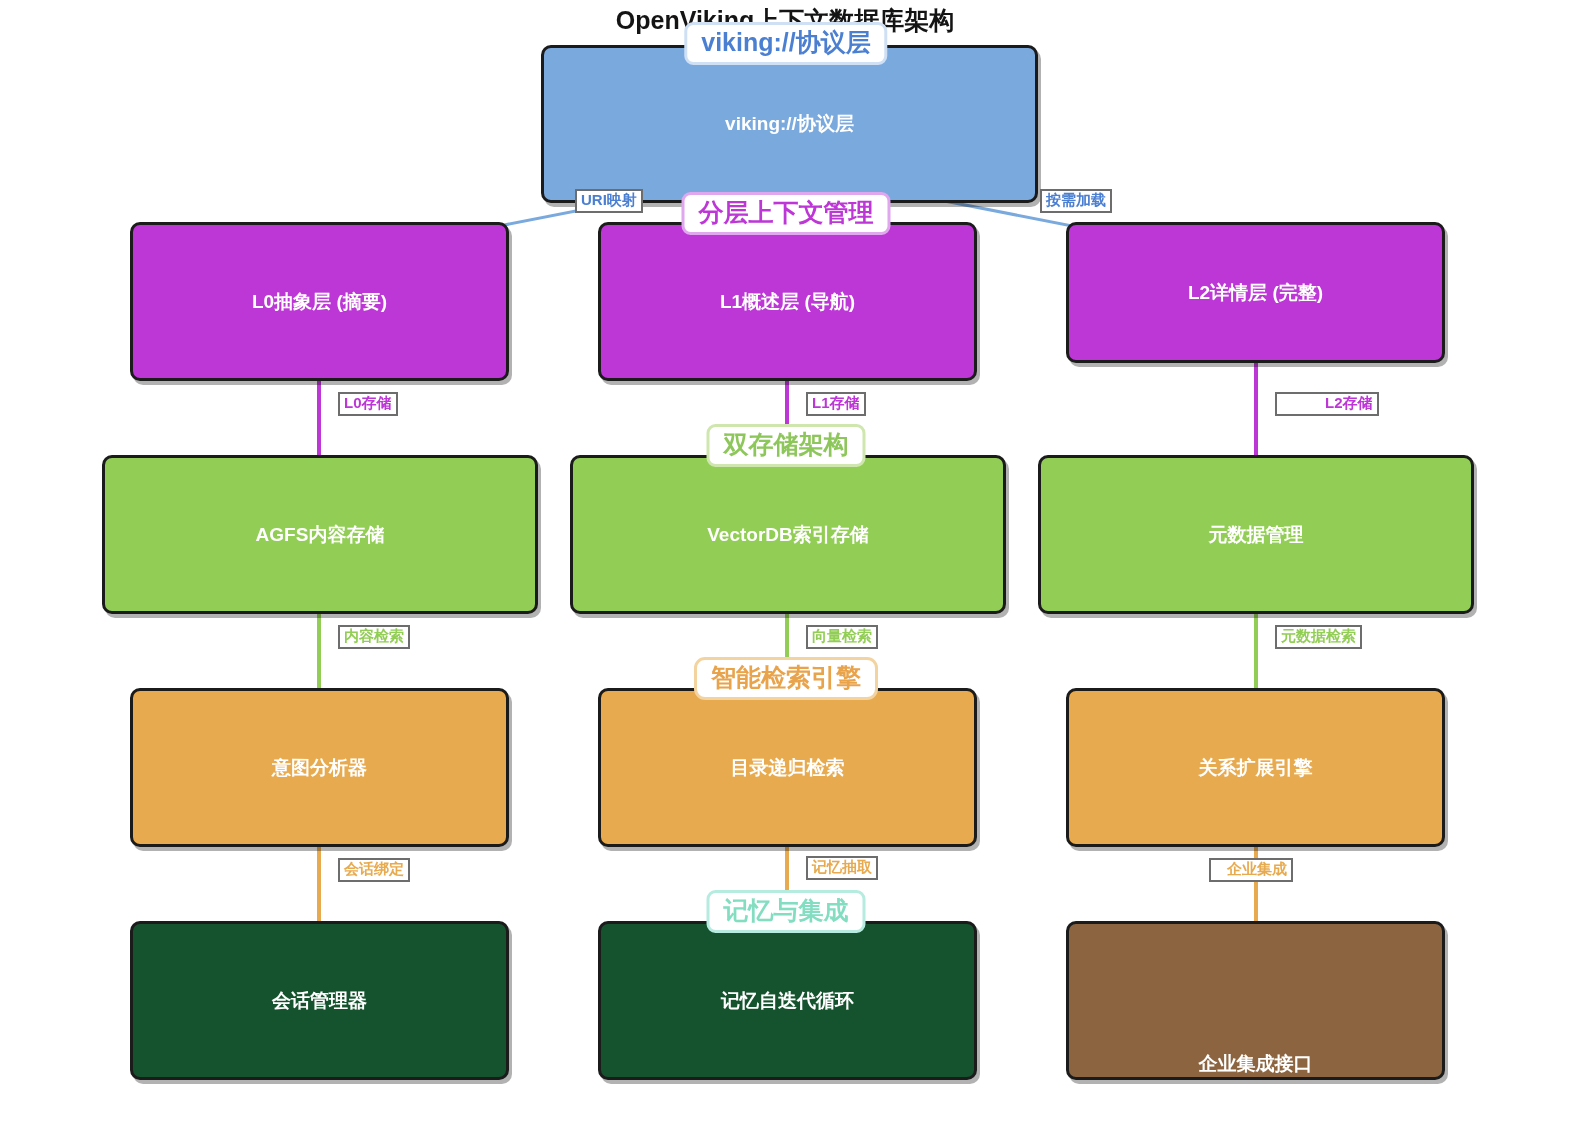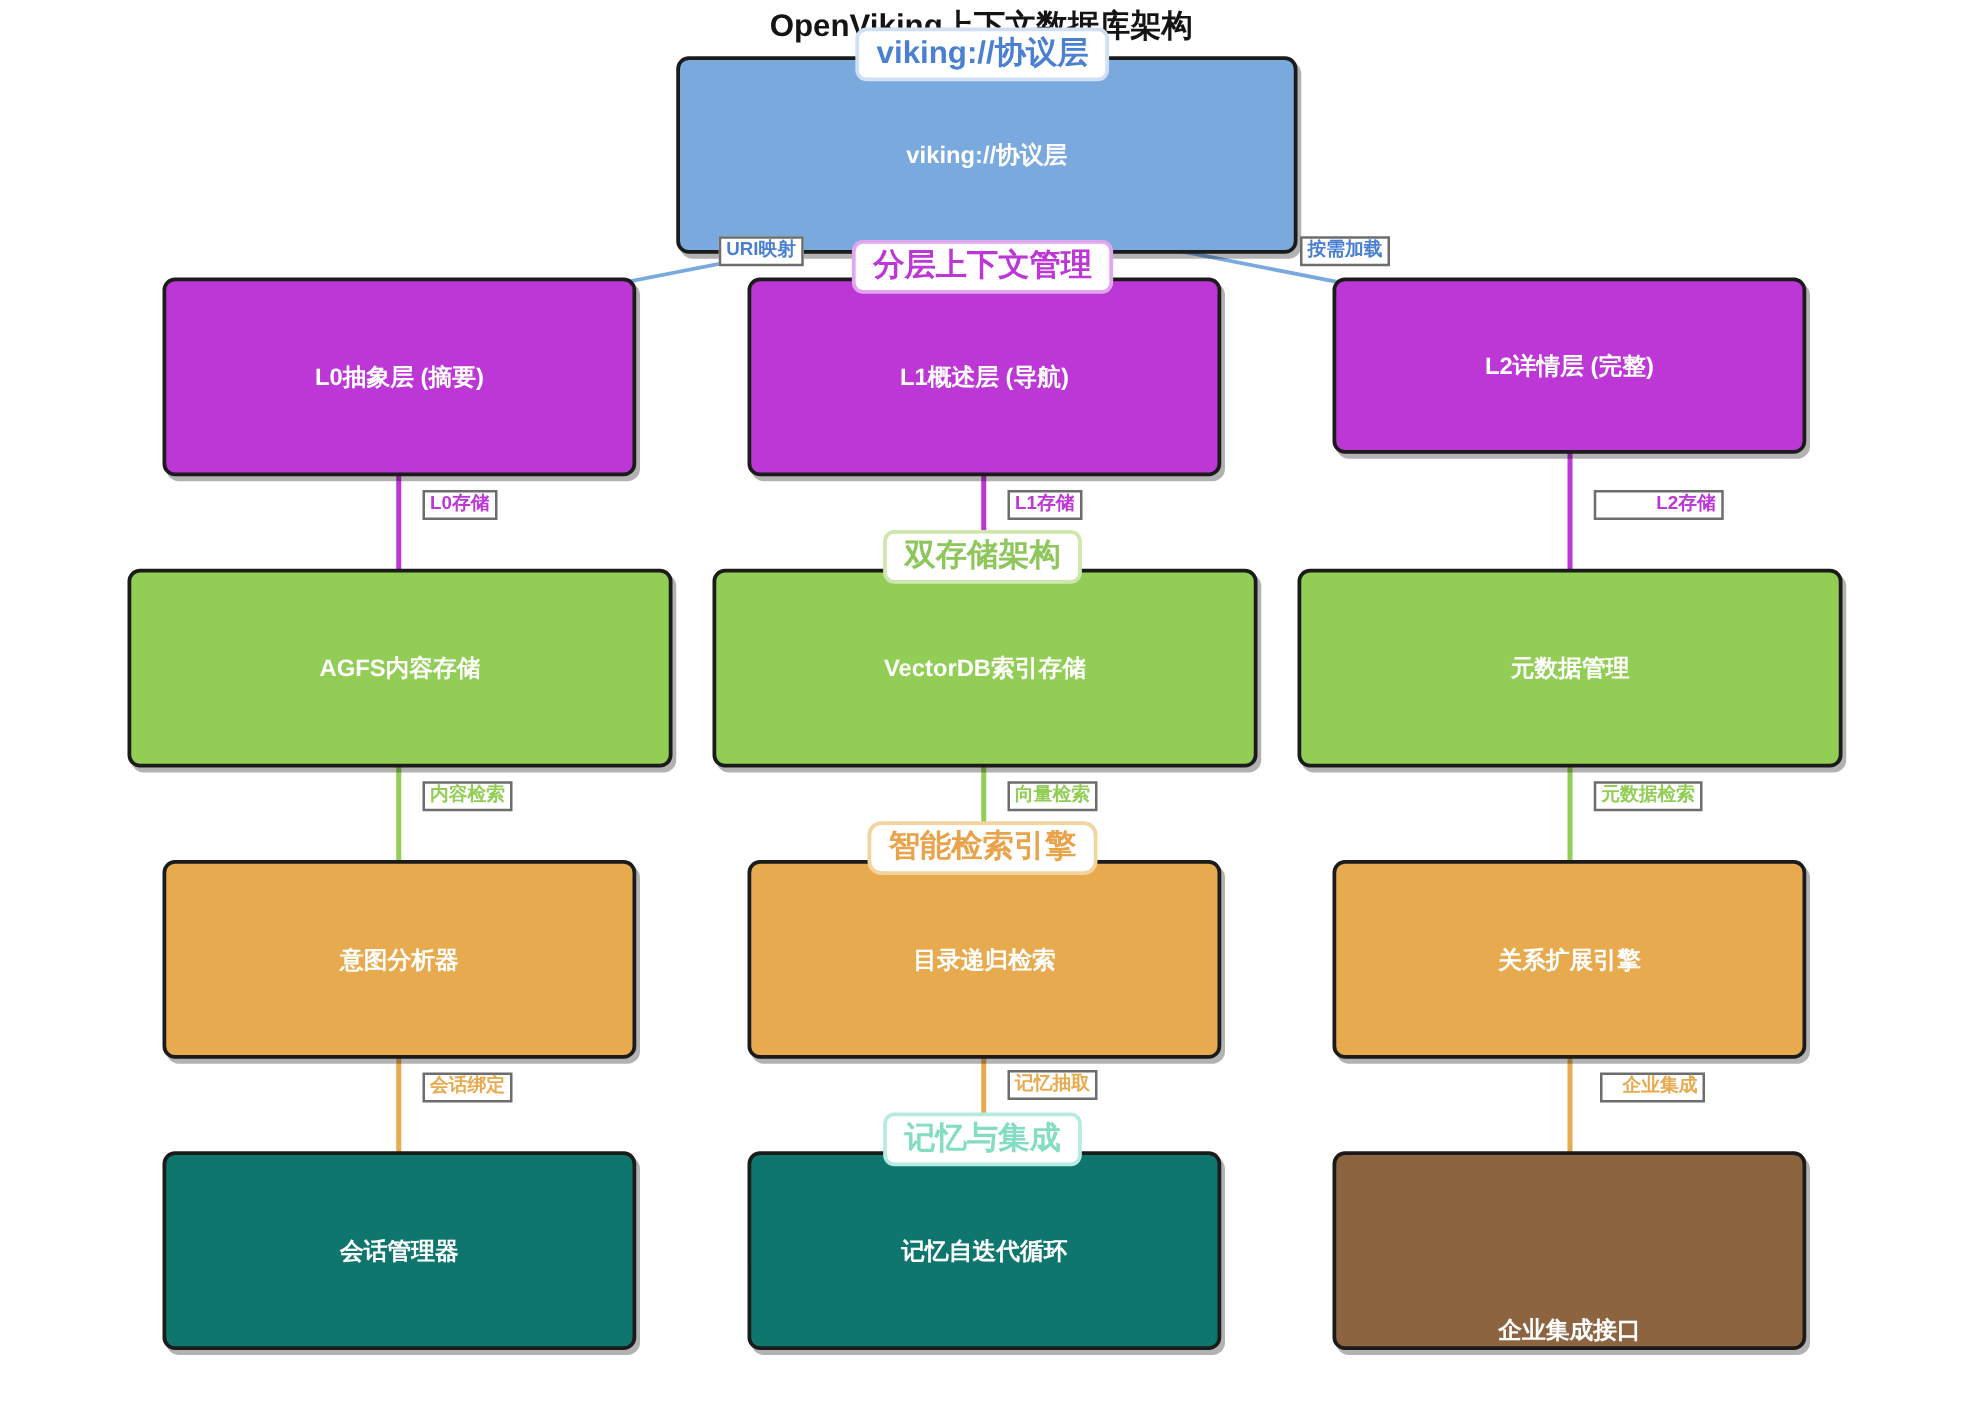--- a/index.html
+++ b/index.html
@@ -51,21 +51,21 @@
     font-weight: bold;
     font-size: 19px;
     text-align: center;
     z-index: 3;
     box-shadow: 3px 4px 0 rgba(0,0,0,0.30);
   }
   .node.blue      { background: #7aa9de; }
   .node.purple    { background: #bd37d6; }
   .node.green     { background: #92ce55; }
   .node.orange    { background: #e8aa4e; }
-  .node.teal      { background: #0f766e; }
+  .node.teal      { background: #14532d; }
   .node.brown     { background: #8c6540; }
 
   
   .cluster-label {
     position: absolute;
     box-sizing: border-box;
     transform: translateX(-50%);
     background: #ffffff;
     border-radius: 9px;
     padding: 4px 14px 6px 14px;
@@ -168,21 +168,21 @@
   <div class="edge-label l-blue" style="left:575px;  top:189px;">URI映射</div>
   <div class="edge-label l-blue" style="left:1040px; top:189px;text-align:center;">按需加载</div>
   <div class="edge-label l-purple" style="left:338px;  top:392px;">L0存储</div>
   <div class="edge-label l-purple" style="left:806px;  top:392px;">L1存储</div>
   <div class="edge-label l-purple" style="left:1275px; top:392px;padding-left:48px;">L2存储</div>
   <div class="edge-label l-green" style="left:338px;  top:625px;">内容检索</div>
   <div class="edge-label l-green" style="left:806px;  top:625px;">向量检索</div>
   <div class="edge-label l-green" style="left:1275px; top:625px;">元数据检索</div>
   <div class="edge-label l-orange" style="left:338px;  top:858px;">会话绑定</div>
   <div class="edge-label l-orange" style="left:806px;  top:856px;">记忆抽取</div>
-  <div class="edge-label l-orange" style="left:1280px; top:858px;padding-left:16px;">企业集成</div>
+  <div class="edge-label l-orange" style="left:1209px; top:858px;padding-left:16px;">企业集成</div>
 
   <div class="cluster-label c-blue" style="left:786px;  top:22px;">viking://协议层</div>
   <div class="cluster-label c-purple" style="left:786px;  top:192px;">分层上下文管理</div>
   <div class="cluster-label c-green" style="left:786px;  top:424px;">双存储架构</div>
   <div class="cluster-label c-orange" style="left:786px;  top:657px;border-radius:11px;">智能检索引擎</div>
   <div class="cluster-label c-teal" style="left:786px;  top:890px;">记忆与集成</div>
 
 </div>
 
 </body></html>

